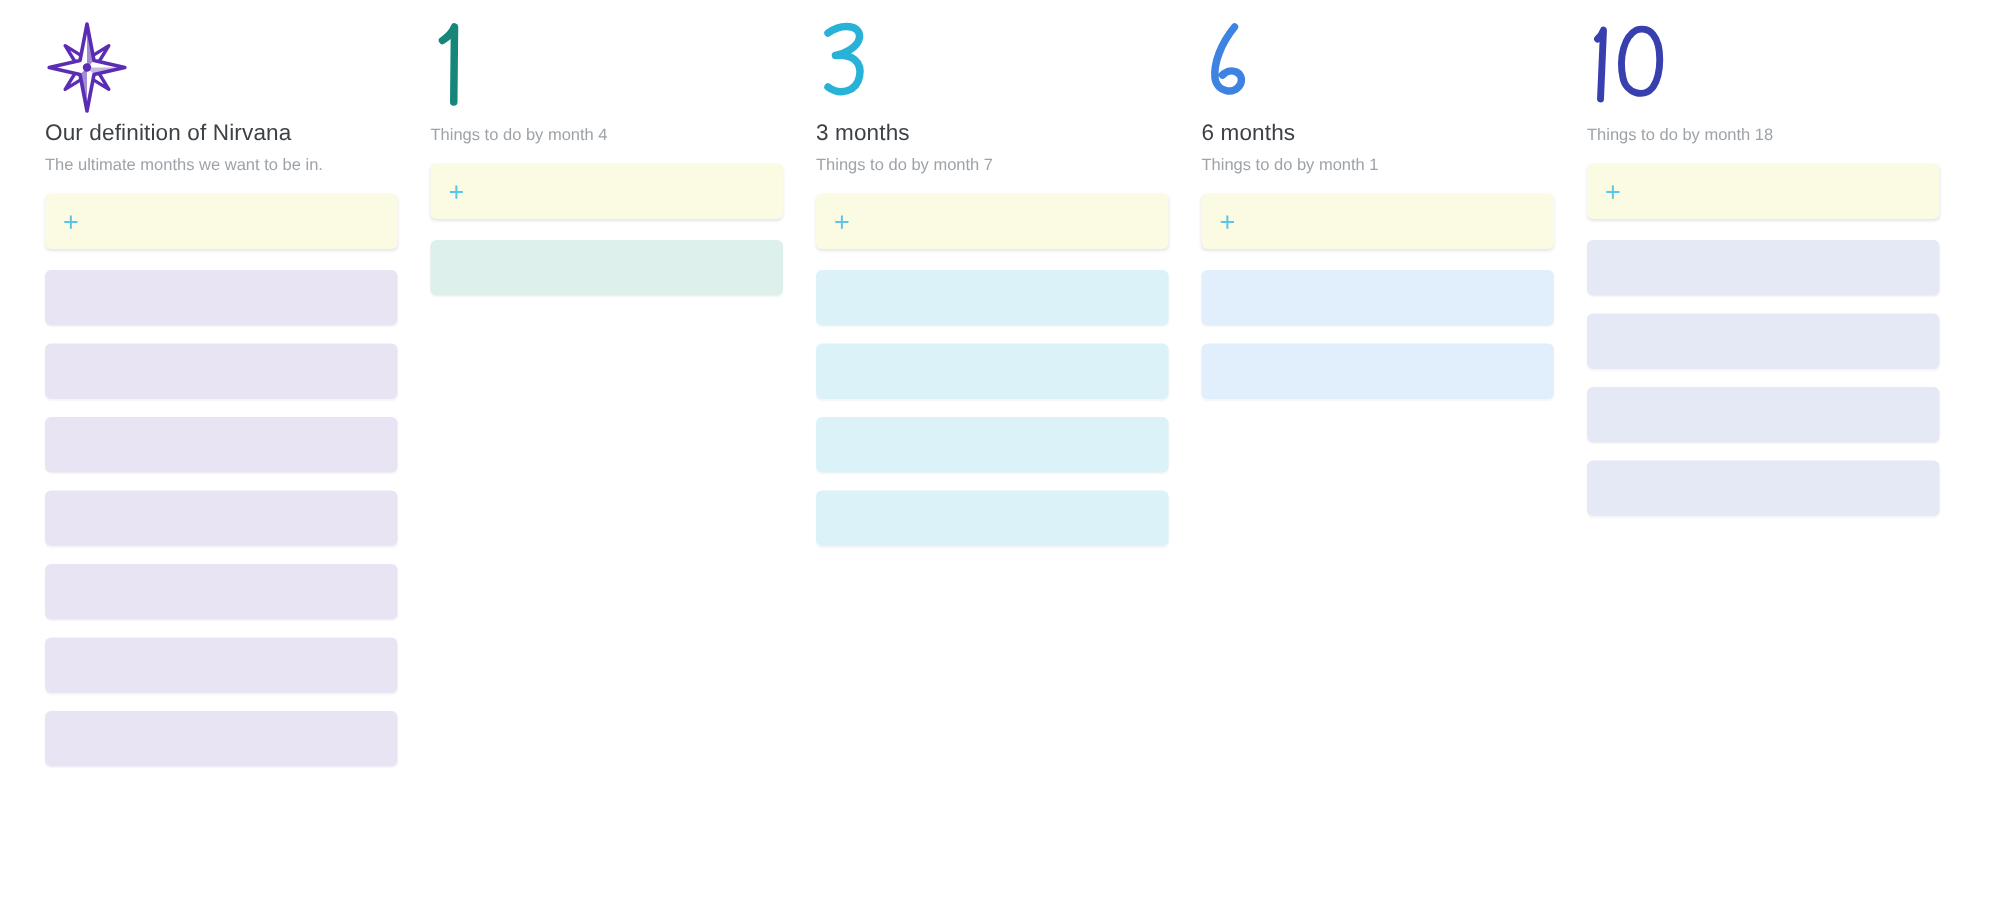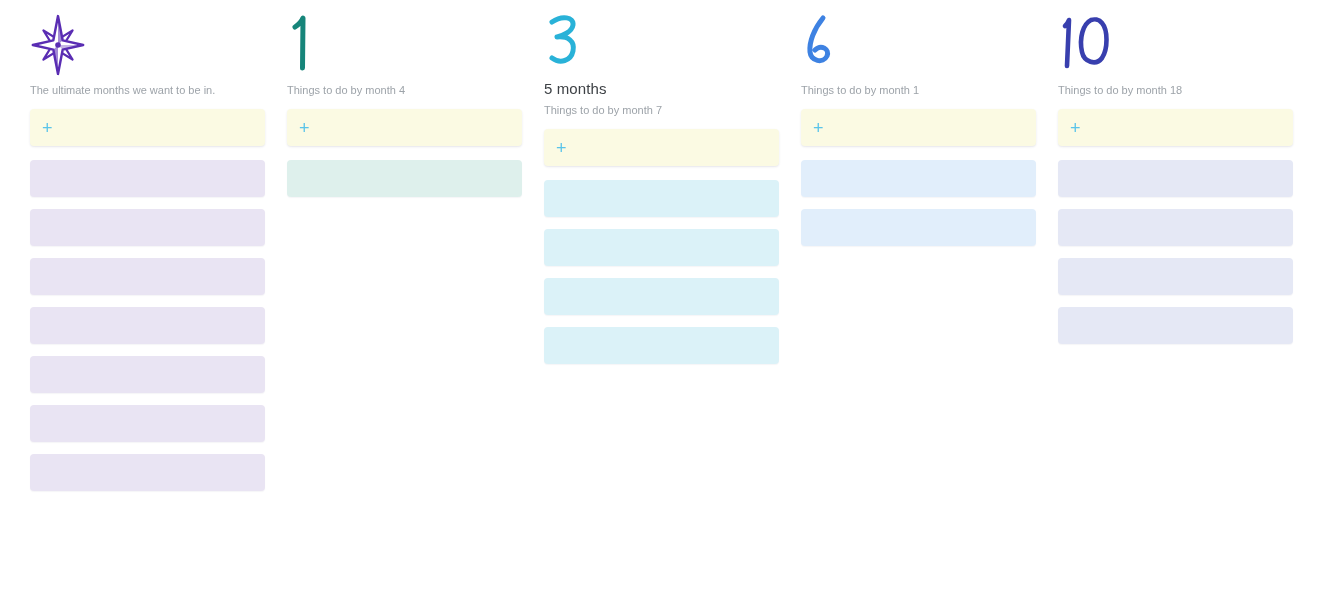--- a/index.html
+++ b/index.html
@@ -79,20 +79,21 @@
     <div class="col-icon">
     <svg width="56" height="62" viewBox="0 0 60 64" fill="none" xmlns="http://www.w3.org/2000/svg">
       <path d="M45.6 16.4 L36 32 L45.6 47.6 L30 38 L14.4 47.6 L24 32 L14.4 16.4 L30 26 Z" fill="#ffffff" stroke="#5a2db3" stroke-width="2.4" stroke-linejoin="round"></path>
       <path d="M30 1 L35 27 L57 32 L35 37 L30 63 L25 37 L3 32 L25 27 Z" fill="#ffffff" stroke="#5a2db3" stroke-width="2.6" stroke-linejoin="round"></path>
       <path d="M30 1 L35 27 L30 32 Z" fill="#5a2db3" opacity="0.55"></path>
       <path d="M57 32 L35 37 L30 32 Z" fill="#5a2db3" opacity="0.35"></path>
       <path d="M30 63 L25 37 L30 32 Z" fill="#5a2db3" opacity="0.55"></path>
       <circle cx="30" cy="32" r="3" fill="#5a2db3"></circle>
     </svg>
       </div>
+    <h2 class="col-title">Our definition of Nirvana</h2>
     <p class="col-subtitle">The ultimate months we want to be in.</p>
     <div class="add-card">
       <span class="plus">+</span>
     </div>
     <div class="cards">
         <div class="card" style="background: rgb(233, 228, 243);"></div>
         <div class="card" style="background: rgb(233, 228, 243);"></div>
         <div class="card" style="background: rgb(233, 228, 243);"></div>
         <div class="card" style="background: rgb(233, 228, 243);"></div>
         <div class="card" style="background: rgb(233, 228, 243);"></div>
@@ -115,39 +116,40 @@
         <div class="card" style="background: rgb(222, 240, 236);"></div>
       </div>
   </section>
 
   <section class="column">
     <div class="col-icon">
     <svg width="42" height="58" viewBox="0 0 42 58" fill="none" xmlns="http://www.w3.org/2000/svg">
       <path d="M8 8 C 18 1 30 3 29 11 C 28 18 18 22 13 23 C 24 22 31 27 29 37 C 27 47 16 50 8 44" stroke="#29b2d8" stroke-width="5" fill="none" stroke-linecap="round" stroke-linejoin="round"></path>
     </svg>
       </div>
-    <h2 class="col-title">5 months</h2>
+    <h2 class="col-title">3 months</h2>
     <p class="col-subtitle">Things to do by month 7</p>
     <div class="add-card">
       <span class="plus">+</span>
     </div>
     <div class="cards">
         <div class="card" style="background: rgb(219, 242, 248);"></div>
         <div class="card" style="background: rgb(219, 242, 248);"></div>
         <div class="card" style="background: rgb(219, 242, 248);"></div>
         <div class="card" style="background: rgb(219, 242, 248);"></div>
       </div>
   </section>
 
   <section class="column">
     <div class="col-icon">
     <svg width="42" height="58" viewBox="0 0 42 58" fill="none" xmlns="http://www.w3.org/2000/svg">
       <path d="M22 4 C 13 15 8 28 9 38 C 10 47 22 50 26 42 C 29 35 20 30 14 36" stroke="#3e82e2" stroke-width="5" fill="none" stroke-linecap="round" stroke-linejoin="round"></path>
     </svg>
       </div>
+    <h2 class="col-title">6 months</h2>
     <p class="col-subtitle">Things to do by month 1</p>
     <div class="add-card">
       <span class="plus">+</span>
     </div>
     <div class="cards">
         <div class="card" style="background: rgb(225, 238, 251);"></div>
         <div class="card" style="background: rgb(225, 238, 251);"></div>
       </div>
   </section>
 

